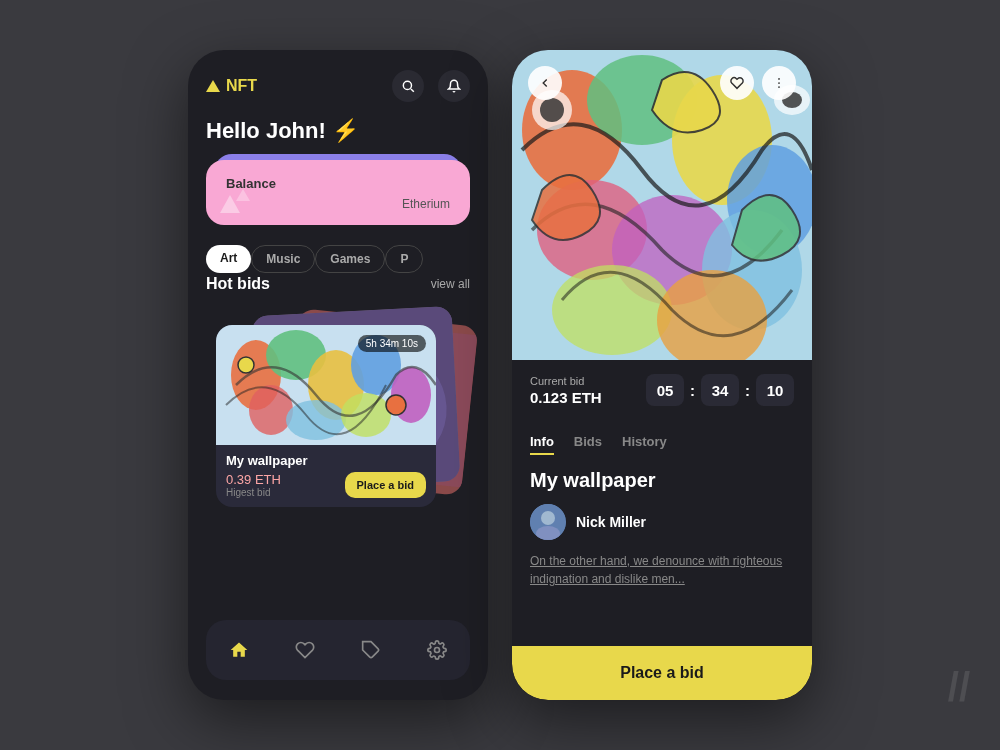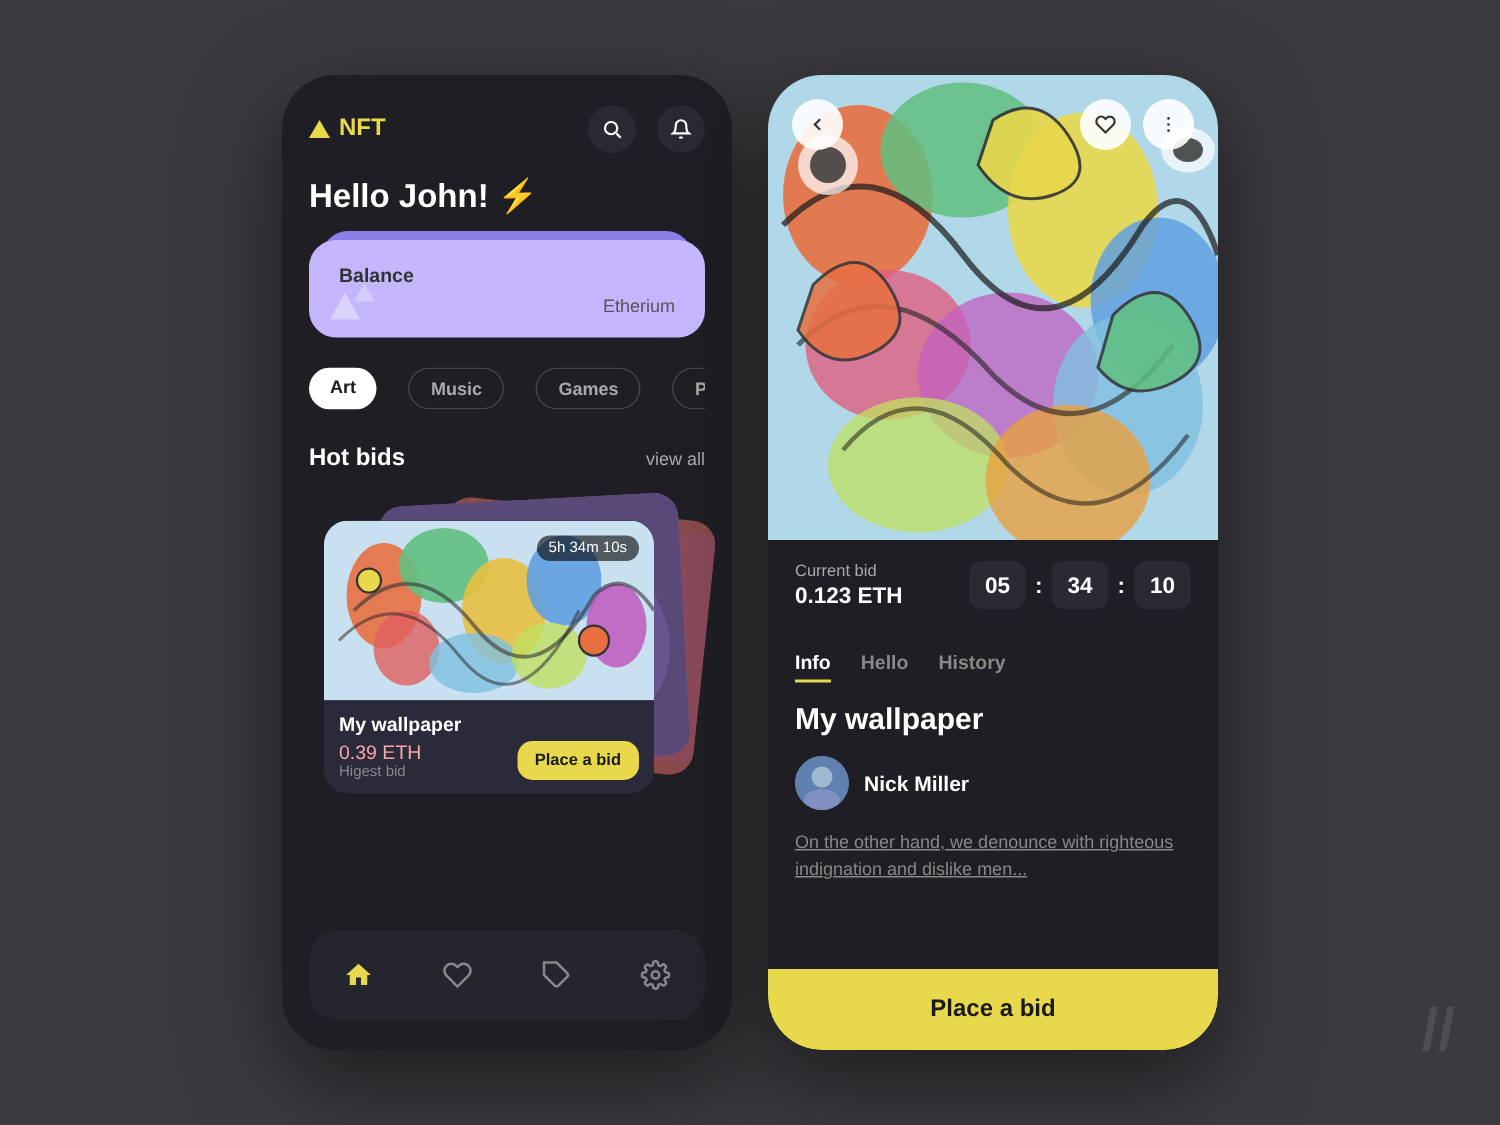--- a/index.html
+++ b/index.html
@@ -93,21 +93,21 @@
       left: 8px;
       right: 8px;
       height: 100%;
       background: #8b7fe8;
       border-radius: 18px;
       z-index: 0;
     }
     .balance-card-main {
       position: relative;
       z-index: 1;
-      background: #c4b5fd;
+      background: #f9a8d4;
       border-radius: 18px;
       padding: 16px 20px 14px;
     }
     .balance-label {
       font-size: 13px;
       font-weight: 600;
       color: #333;
       margin-bottom: 6px;
     }
     .balance-amount {
@@ -135,22 +135,22 @@
       bottom: 24px; left: 30px;
       width: 0; height: 0;
       border-left: 7px solid transparent;
       border-right: 7px solid transparent;
       border-bottom: 12px solid rgba(255,255,255,0.3);
     }
 
     
     .category-tabs {
       display: flex;
-      gap: 21px;
-      margin-bottom: 24px;
+      gap: 0;
+      margin-bottom: 2px;
       overflow: hidden;
     }
     .cat-tab {
       border-radius: 20px;
       padding: 6px 14px;
       font-size: 12px;
       font-weight: 600;
       cursor: pointer;
       white-space: nowrap;
     }
@@ -654,21 +654,21 @@
         <div class="timer-block">34</div>
         <span class="timer-sep">:</span>
         <div class="timer-block">10</div>
       </div>
     </div>
 
     <div class="detail-content">
 
       <div class="detail-tabs">
         <div class="detail-tab active">Info</div>
-        <div class="detail-tab">Hello</div>
+        <div class="detail-tab">Bids</div>
         <div class="detail-tab">History</div>
       </div>
 
       <div class="detail-title">My wallpaper</div>
 
       <div class="artist-row">
         <div class="artist-avatar">
           <svg width="36" height="36" viewBox="0 0 36 36">
             <rect width="36" height="36" rx="18" fill="#6080b0"></rect>
             <circle cx="18" cy="14" r="7" fill="#a0b8d0"></circle>

